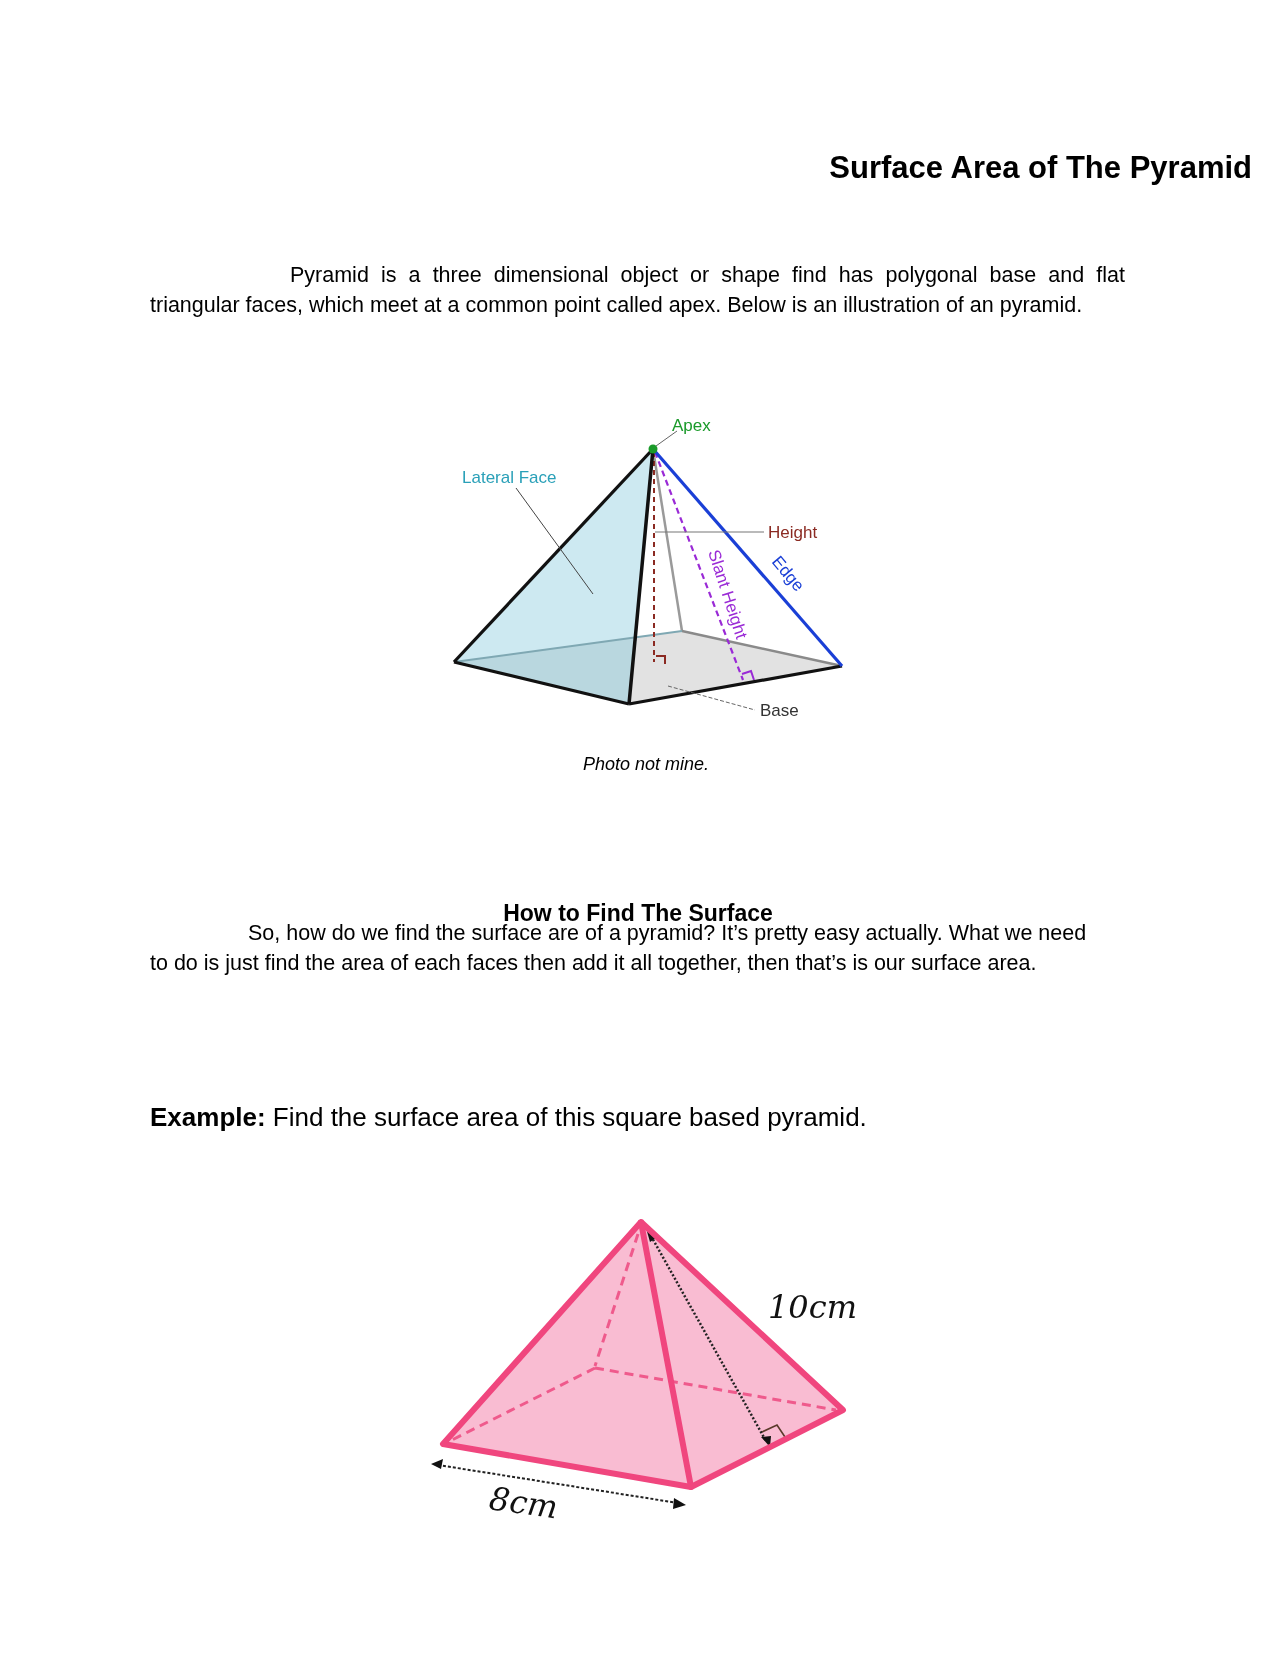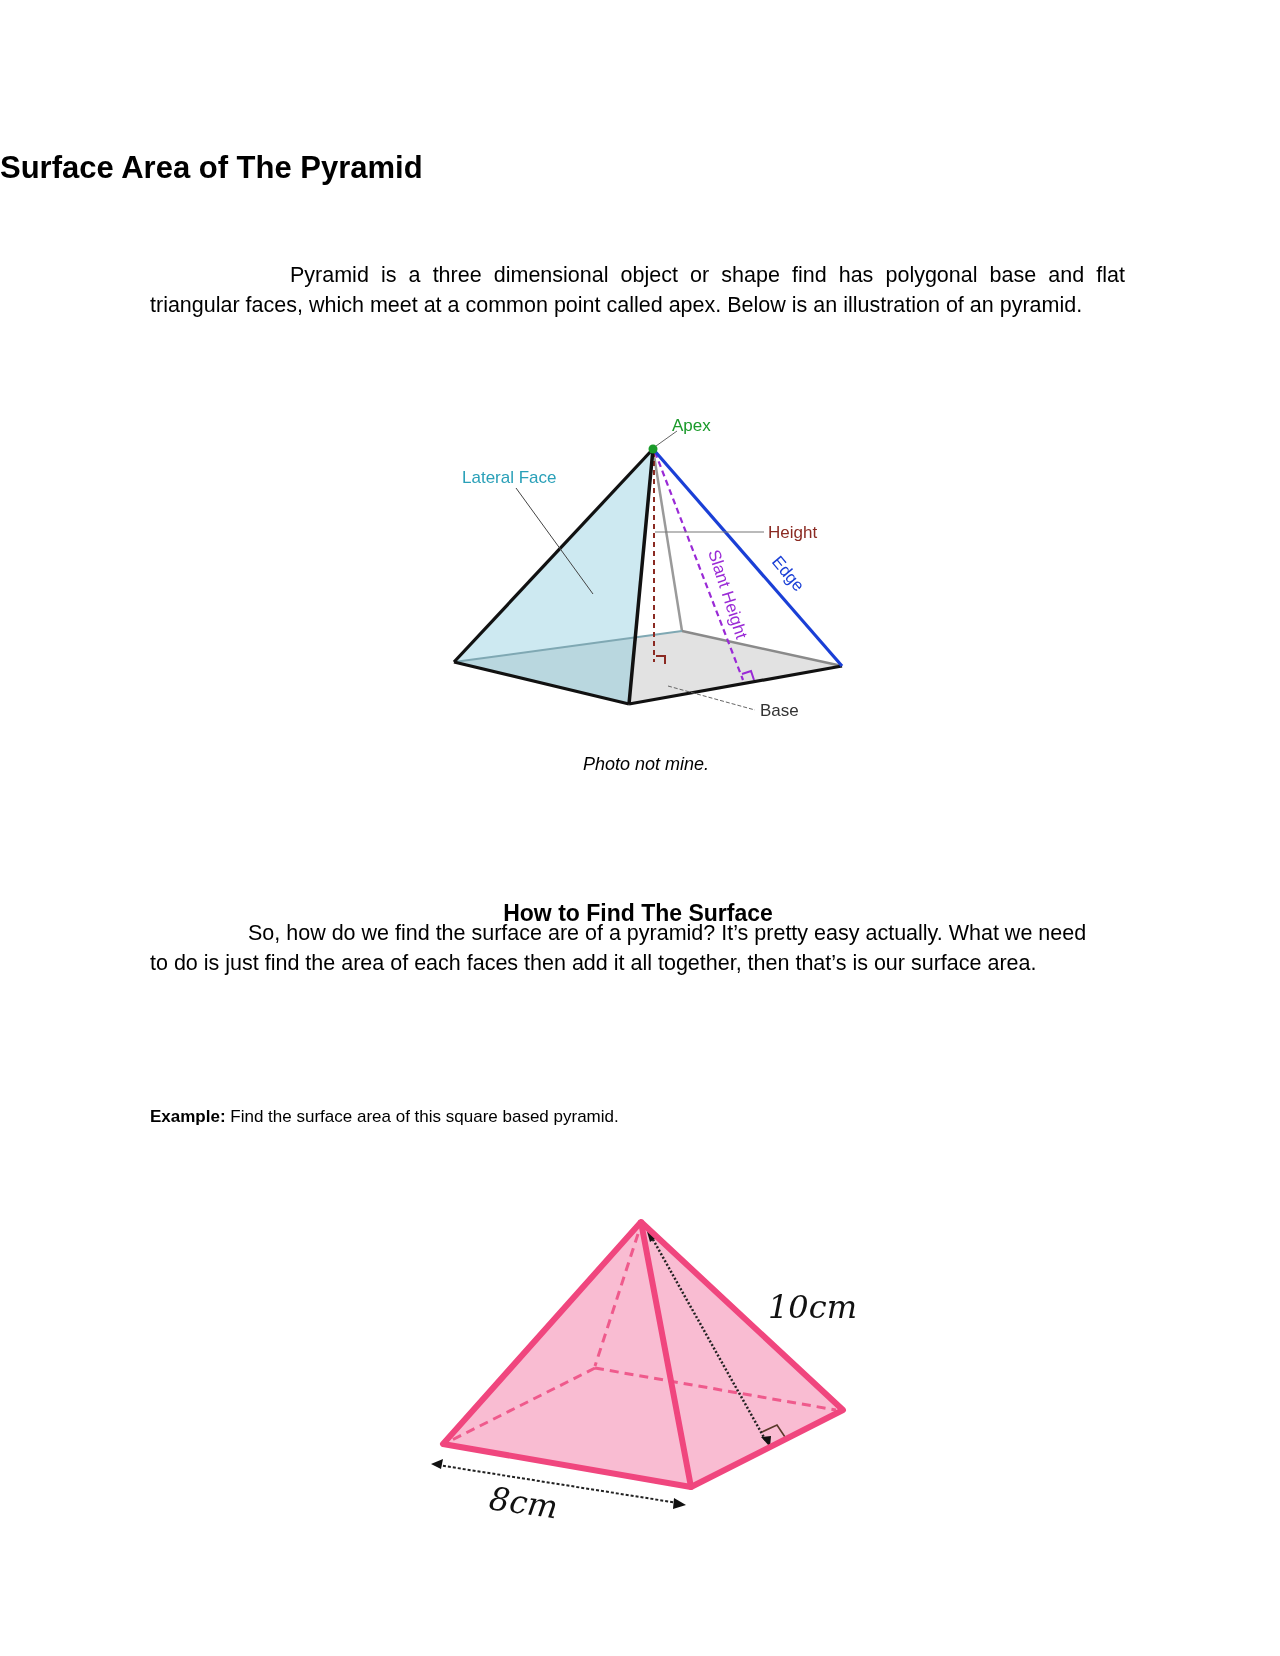--- a/index.html
+++ b/index.html
@@ -13,21 +13,21 @@
     position: relative;
     overflow: hidden;
     font-family: "Liberation Sans", sans-serif;
     color: #000;
   }
   .page-title {
     position: absolute;
     left: 0;
     width: 1252px;
     top: 150px;
-    text-align: left;
+    text-align: right;
     font-size: 31px;
     font-weight: bold;
     line-height: 36px;
   }
   .para {
     position: absolute;
     left: 150px;
     width: 975px;
     font-size: 21.5px;
     line-height: 30px;
@@ -54,21 +54,21 @@
     top: 899px;
     text-align: center;
     font-size: 23px;
     font-weight: bold;
     line-height: 28px;
   }
   .example-line {
     position: absolute;
     left: 150px;
     top: 1102px;
-    font-size: 17px;
+    font-size: 26px;
     line-height: 30px;
   }
   .example-line b { font-weight: bold; }
   svg.fig {
     position: absolute;
     left: 0;
     top: 0;
   }
   .lbl { font-family: "Liberation Sans", sans-serif; }
   .math { font-family: "DejaVu Serif", serif; font-style: italic; }

